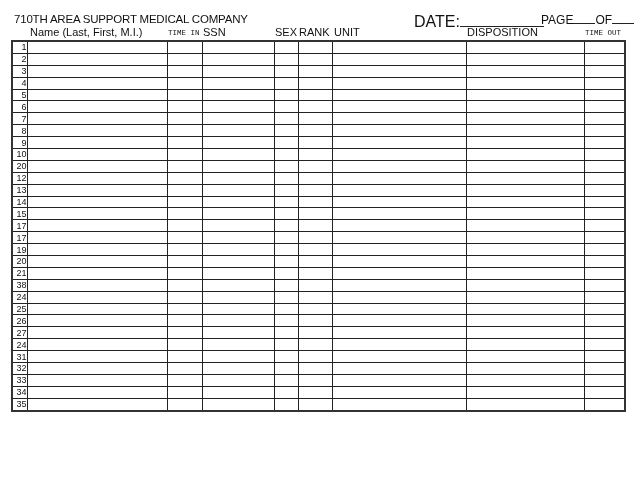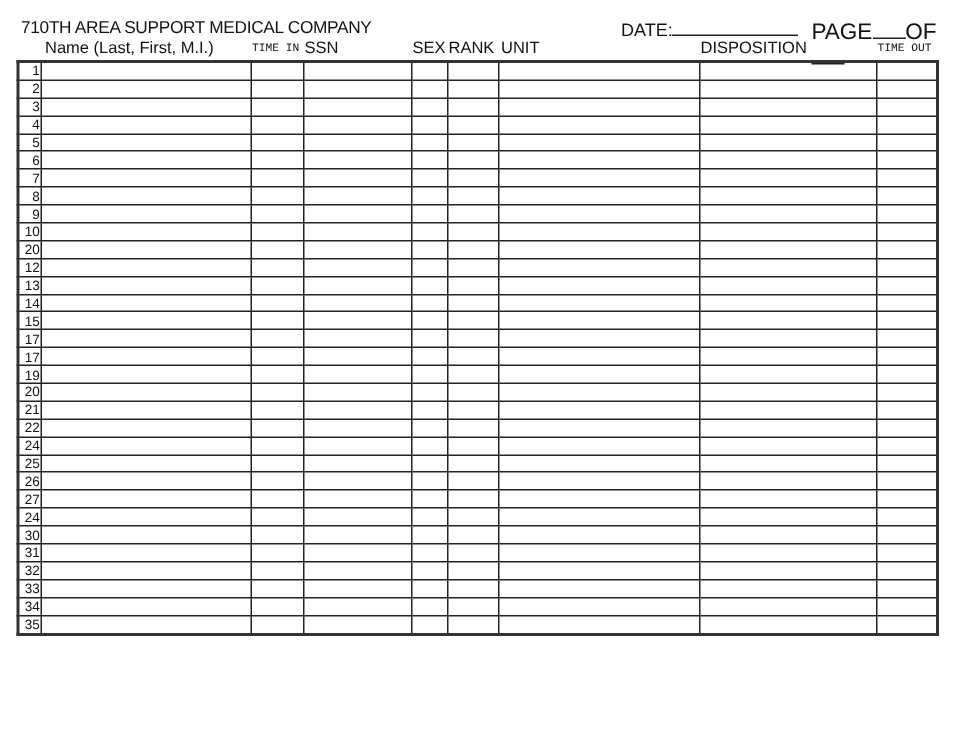--- a/index.html
+++ b/index.html
@@ -1,21 +1,21 @@
 <!DOCTYPE html>
 <html><head>
 <meta charset="utf-8">
 <style>
   html, body { margin:0; padding:0; background:#ffffff; }
   body { width:640px; height:495px; position:relative; overflow:hidden;
          font-family:"Liberation Sans", sans-serif; color:#111; }
   .title { position:absolute; left:14px; top:13px; font-size:11.5px; letter-spacing:-0.2px; }
-  .date { position:absolute; left:414px; top:13px; font-size:12px; }
+  .date { position:absolute; left:414px; top:13px; font-size:16px; }
   .date .line, .page .line { display:inline-block; border-bottom:1px solid #222; height:10px; vertical-align:baseline; }
-  .page { position:absolute; left:541px; top:13px; font-size:15px; }
+  .page { position:absolute; left:541px; top:13px; font-size:12px; }
   .hdr { position:absolute; top:26px; font-size:11px; white-space:nowrap; }
   .hdr.small { font-size:7.5px; top:29px;font-family:Liberation Mono, monospace; }
   table.grid { position:absolute; left:11px; top:40px; border-collapse:collapse;
                border:2px solid #333; table-layout:fixed; }
   table.grid td { border:1.5px solid #222; height:10.9px; padding:0; font-size:9px; line-height:10px; }
   td.num { text-align:right; padding-right:1px; }
 </style>
 </head>
 <body>
 
@@ -259,21 +259,21 @@
         <td></td>
         <td></td>
         <td></td>
         <td></td>
         <td></td>
         <td></td>
         <td></td>
         <td></td>
       </tr>
       <tr>
-        <td class="num">22</td>
+        <td class="num">38</td>
         <td></td>
         <td></td>
         <td></td>
         <td></td>
         <td></td>
         <td></td>
         <td></td>
         <td></td>
       </tr>
       <tr>
@@ -315,31 +315,20 @@
         <td></td>
         <td></td>
         <td></td>
         <td></td>
         <td></td>
         <td></td>
         <td></td>
       </tr>
       <tr>
         <td class="num">24</td>
-        <td></td>
-        <td></td>
-        <td></td>
-        <td></td>
-        <td></td>
-        <td></td>
-        <td></td>
-        <td></td>
-      </tr>
-      <tr>
-        <td class="num">30</td>
         <td></td>
         <td></td>
         <td></td>
         <td></td>
         <td></td>
         <td></td>
         <td></td>
         <td></td>
       </tr>
       <tr>

